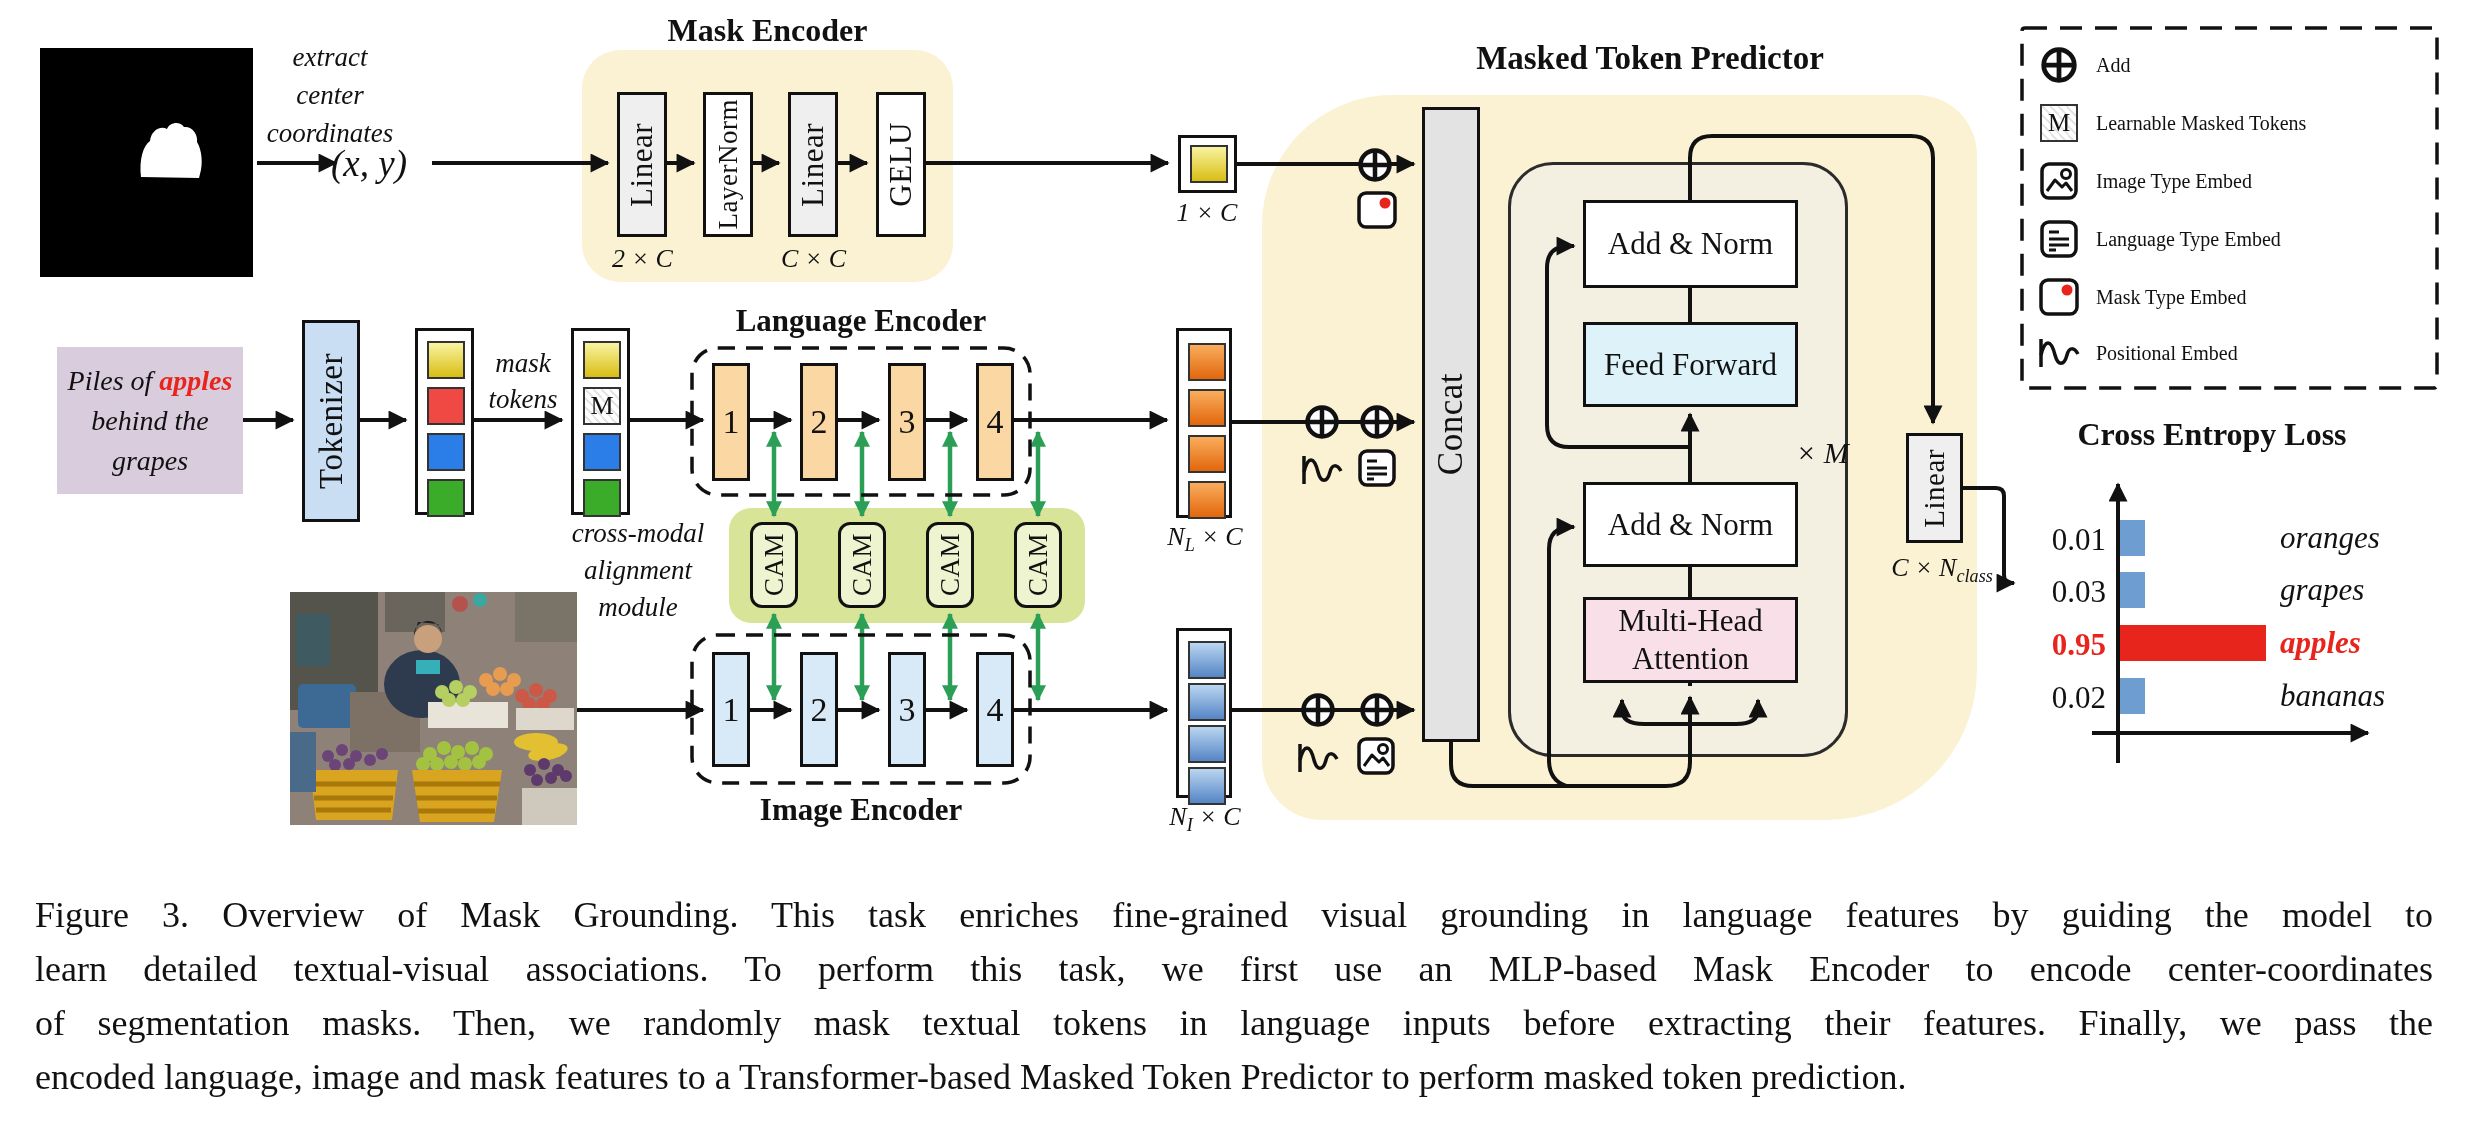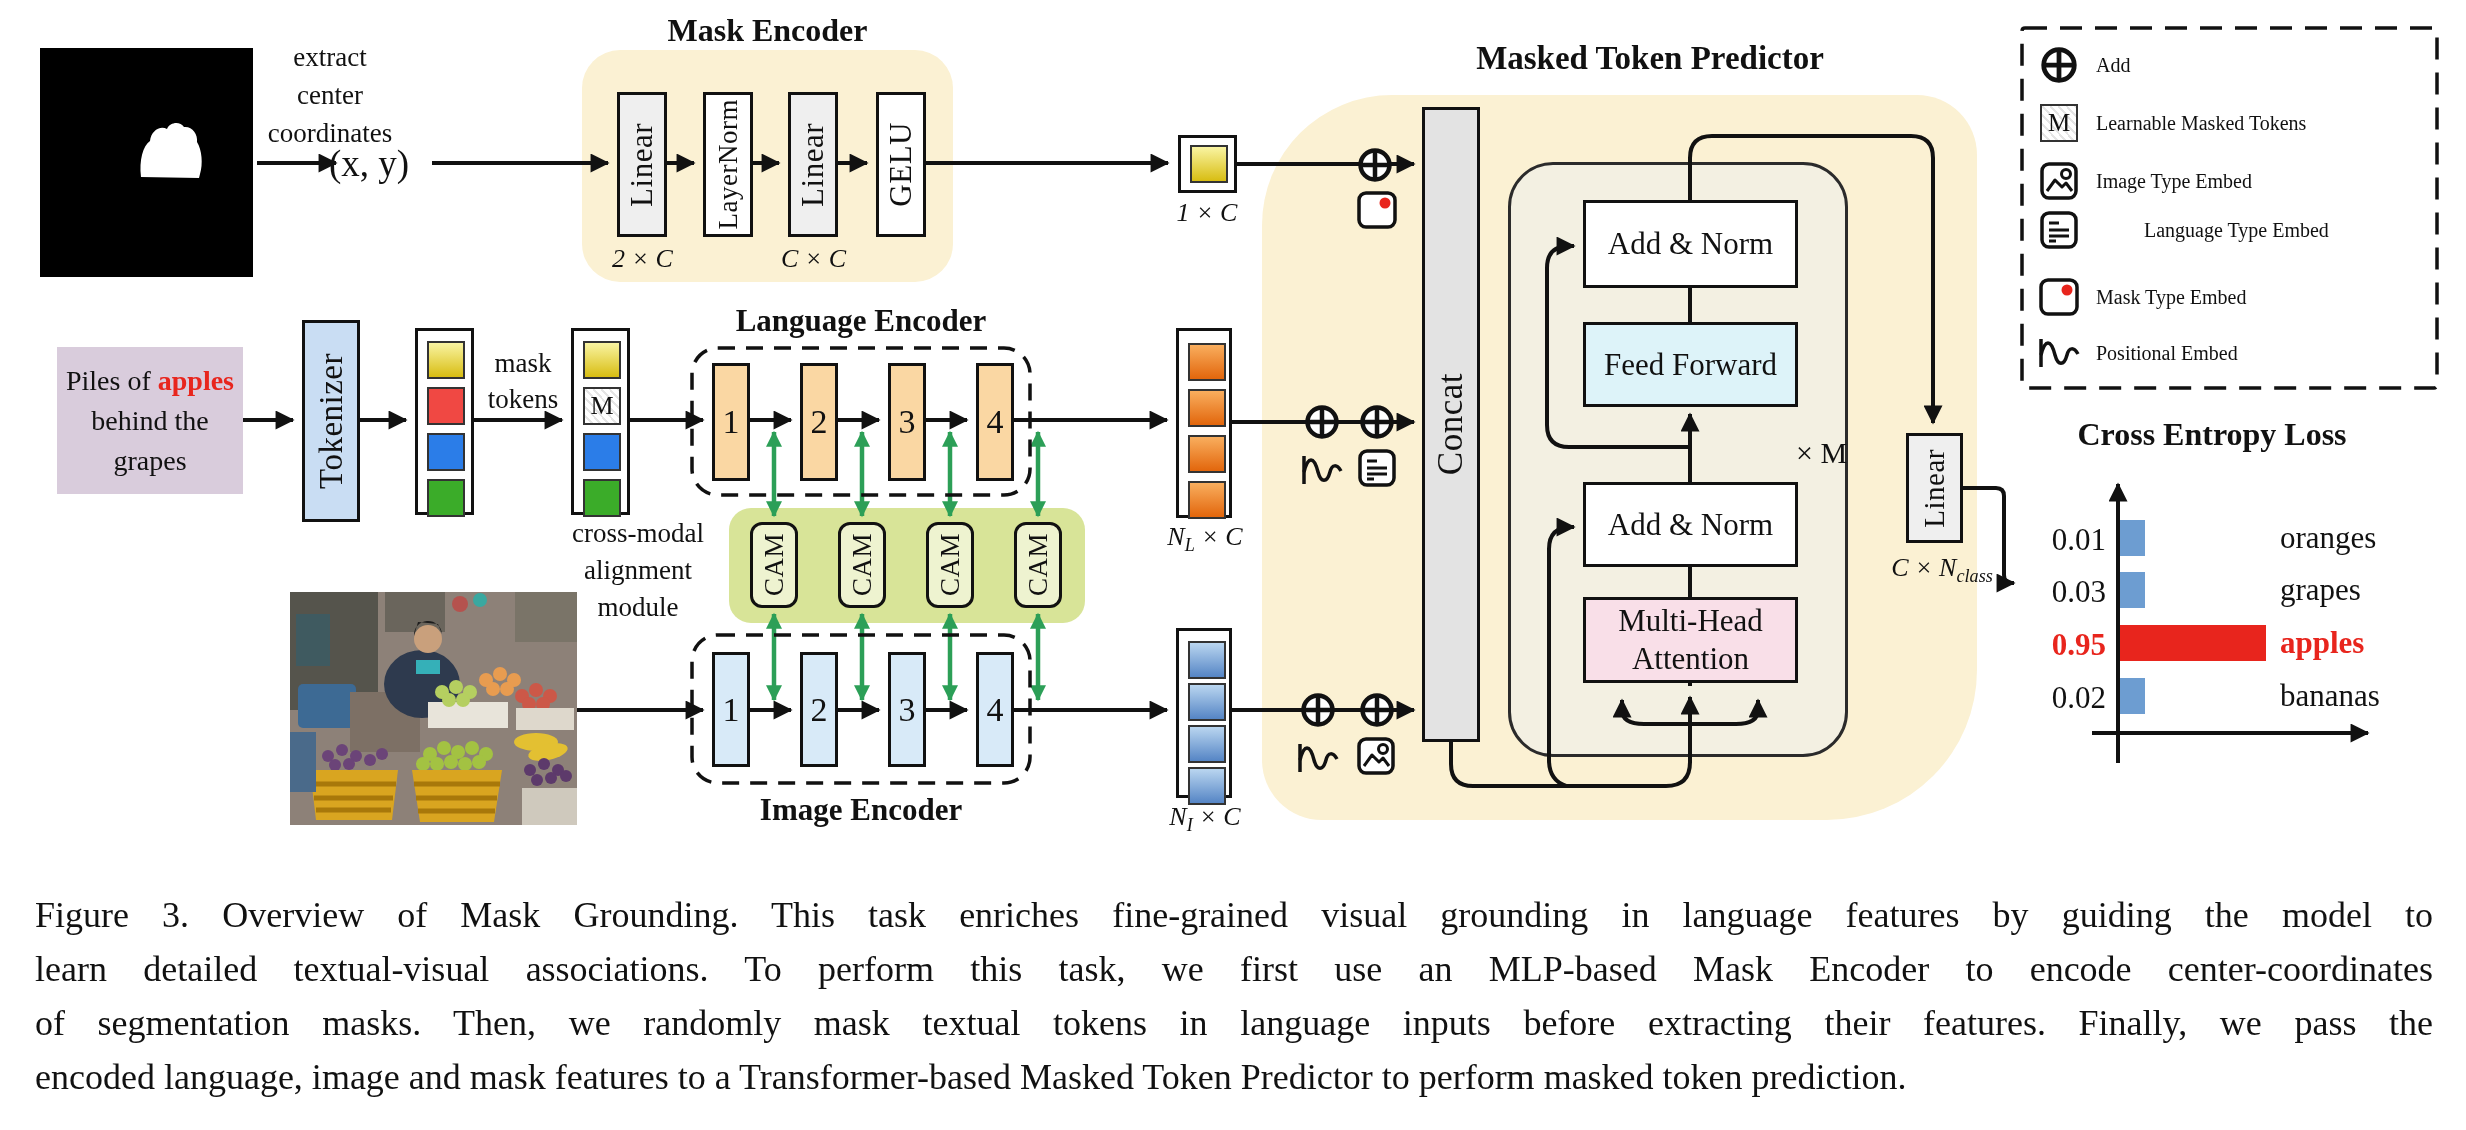--- a/index.html
+++ b/index.html
@@ -2,21 +2,21 @@
 <html><head>
 <meta charset="utf-8">
 <style>
   html,body{margin:0;padding:0;background:#fff;}
   .canvas{position:relative;width:2466px;height:1130px;background:#ffffff;
           font-family:"Liberation Serif",serif;color:#111;overflow:hidden;}
   .abs{position:absolute;}
   .z1{z-index:1}.z2{z-index:2}.z3{z-index:3}
   .box{border:3px solid #111;box-sizing:border-box;display:flex;align-items:center;justify-content:center;background:#fff;}
   .vtext{writing-mode:vertical-rl;transform:rotate(180deg);white-space:nowrap;letter-spacing:.5px;}
-  .ital{}
+  .ital{font-style:italic;}
   .bold{font-weight:bold;}
   .ctr{text-align:center;}
   .title{font-weight:bold;font-size:31px;text-align:center;}
   .dim{font-style:italic;font-size:26px;text-align:center;white-space:nowrap;}
   .blockfont{font-size:31px;}
   .num{font-size:34px;}
   .tokcol{border:3.5px solid #111;background:#fff;box-sizing:border-box;}
   .tok{position:absolute;left:9px;width:38px;height:38px;border:2.5px solid #333;box-sizing:border-box;}
   .tok-yellow{background:linear-gradient(180deg,#F9F4A2,#D8BD12);}
   .tok-red{background:#F04843;}
@@ -414,21 +414,21 @@
     <div class="legrow z3" style="top:159px;">
       <span class="legicon">
           <svg width="40" height="40" viewBox="0 0 40 40">
             <rect x="3" y="3" width="34" height="34" rx="7" fill="#fff" stroke="#111" stroke-width="3.5"></rect>
             <circle cx="27" cy="13" r="4.5" fill="none" stroke="#111" stroke-width="3"></circle>
             <path d="M8 30 L16 19 L23 26 L27 22 L33 30" fill="none" stroke="#111" stroke-width="3" stroke-linejoin="round"></path>
           </svg>
         </span>
       <span class="leglabel">Image Type Embed</span>
     </div>
-    <div class="legrow z3" style="top:208px;gap:48px;">
+    <div class="legrow z3" style="top:217px;">
       <span class="legicon">
           <svg width="40" height="40" viewBox="0 0 40 40">
             <rect x="3" y="3" width="34" height="34" rx="7" fill="#fff" stroke="#111" stroke-width="3.5"></rect>
             <path d="M10 13 H20 M10 20 H30 M10 26 H30 M10 31 H17" stroke="#111" stroke-width="3"></path>
           </svg>
         </span>
       <span class="leglabel">Language Type Embed</span>
     </div>
     <div class="legrow z3" style="top:275px;">
       <span class="legicon">

